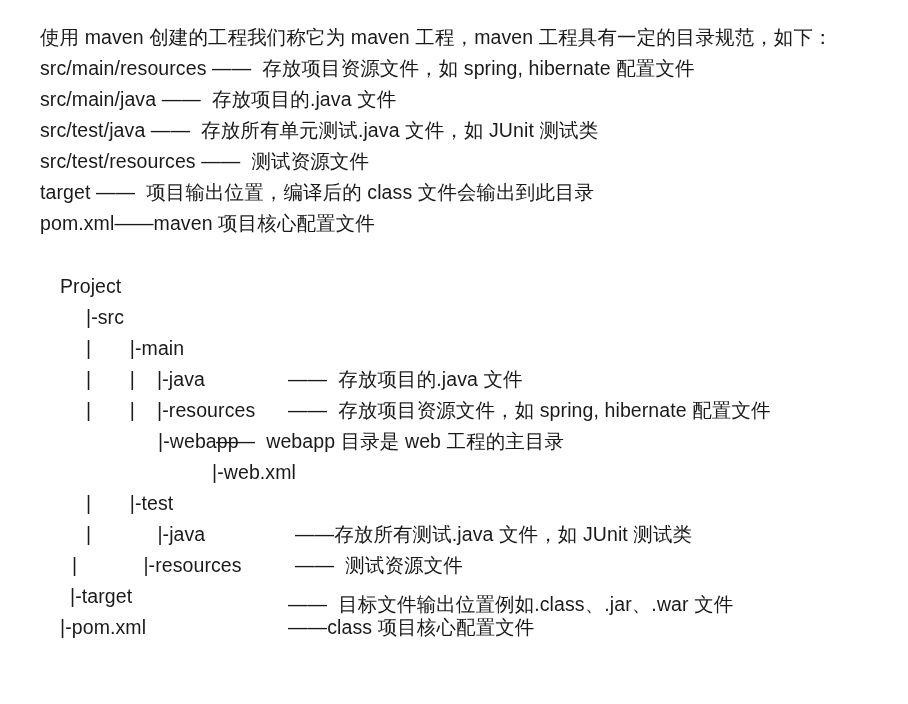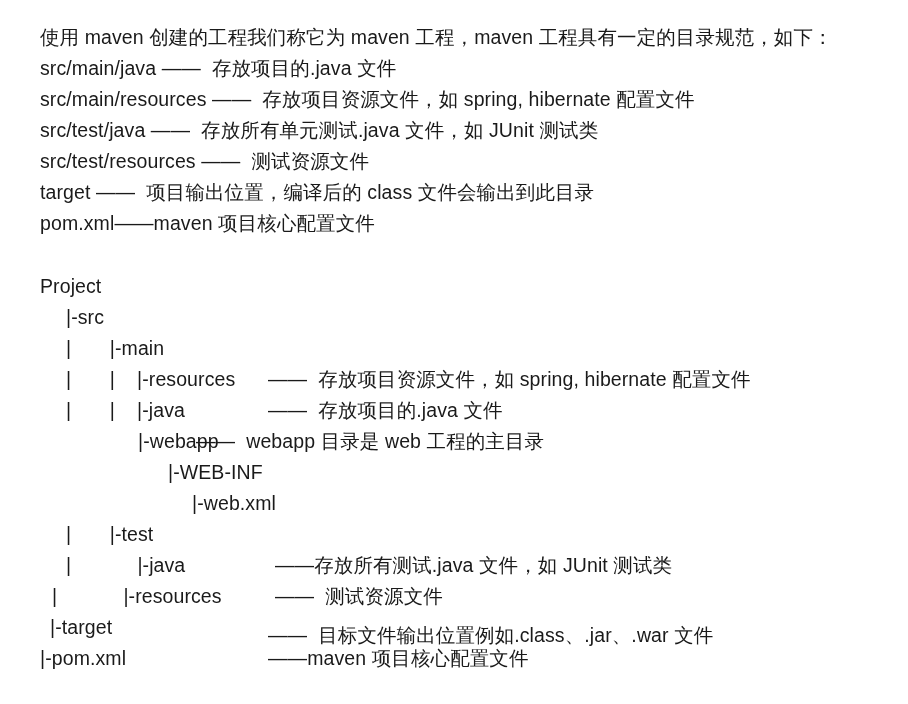--- a/index.html
+++ b/index.html
@@ -37,21 +37,21 @@
     letter-spacing: 0.1px;
   }
 
   
   .block-gap {
     height: 32px;
   }
 
   
   .tree-block {
-    padding-left: 40px;
+    padding-left: 60px;
   }
   .tree-row {
     position: relative;
     height: 31px;
     line-height: 31px;
     font-size: 19.5px;
     white-space: pre;
   }
   .tree-label {
     position: absolute;
@@ -70,39 +70,38 @@
     left: 235px;
   }
 </style>
 </head>
 <body>
 
 <div id="page">
 
   <div class="intro-block">
       <div class="intro-line">使用 maven 创建的工程我们称它为 maven 工程，maven 工程具有一定的目录规范，如下：</div>
+      <div class="intro-line">src/main/resources ——  存放项目资源文件，如 spring, hibernate 配置文件</div>
       <div class="intro-line">src/main/java ——  存放项目的.java 文件</div>
-      <div class="intro-line">src/main/resources ——  存放项目资源文件，如 spring, hibernate 配置文件</div>
       <div class="intro-line">src/test/java ——  存放所有单元测试.java 文件，如 JUnit 测试类</div>
       <div class="intro-line">src/test/resources ——  测试资源文件</div>
       <div class="intro-line">target ——  项目输出位置，编译后的 class 文件会输出到此目录</div>
       <div class="intro-line">pom.xml——maven 项目核心配置文件</div>
     </div>
 
   <div class="block-gap"></div>
 
   <div class="tree-block">
       <div class="tree-row"><span class="tree-label" style="left: 0px;">Project</span></div>
       <div class="tree-row"><span class="tree-label" style="left: 26px;">|-src</span></div>
       <div class="tree-row"><span class="tree-label" style="left: 26px;">|       |-main</span></div>
+      <div class="tree-row"><span class="tree-label" style="left: 26px;">|       |    |-java</span><span class="tree-desc">——  存放项目的.java 文件</span></div>
       <div class="tree-row"><span class="tree-label" style="left: 26px;">|       |    |-resources</span><span class="tree-desc">——  存放项目资源文件，如 spring, hibernate 配置文件</span></div>
-      <div class="tree-row"><span class="tree-label" style="left: 26px;">|       |    |-java</span><span class="tree-desc">——  存放项目的.java 文件</span></div>
       <div class="tree-row"><span class="tree-label" style="left: 98px;">|-webapp</span><span class="tree-desc" style="left: 156px; text-align: center;">——  webapp 目录是 web 工程的主目录</span></div>
-      <div class="tree-row"><span class="tree-label" style="left: 128px;">|-WEB-INF</span></div>
       <div class="tree-row"><span class="tree-label" style="left: 152px;">|-web.xml</span></div>
       <div class="tree-row"><span class="tree-label" style="left: 26px;">|       |-test</span></div>
       <div class="tree-row"><span class="tree-label" style="left: 26px;">|            |-java</span><span class="tree-desc tight">——存放所有测试.java 文件，如 JUnit 测试类</span></div>
       <div class="tree-row"><span class="tree-label" style="left: 12px;">|            |-resources</span><span class="tree-desc tight">——  测试资源文件</span></div>
       <div class="tree-row"><span class="tree-label" style="left: 10px;">|-target</span><span class="tree-desc" style="left: 228px; margin-top: 8px;">——  目标文件输出位置例如.class、.jar、.war 文件</span></div>
-      <div class="tree-row"><span class="tree-label" style="left: 0px;">|-pom.xml</span><span class="tree-desc" style="left: 228px;">——maven 项目核心配置文件</span></div>
+      <div class="tree-row"><span class="tree-label" style="left: 0px;">|-pom.xml</span><span class="tree-desc" style="left: 228px;">——class 项目核心配置文件</span></div>
     </div>
 
 </div>
 
 </body></html>

